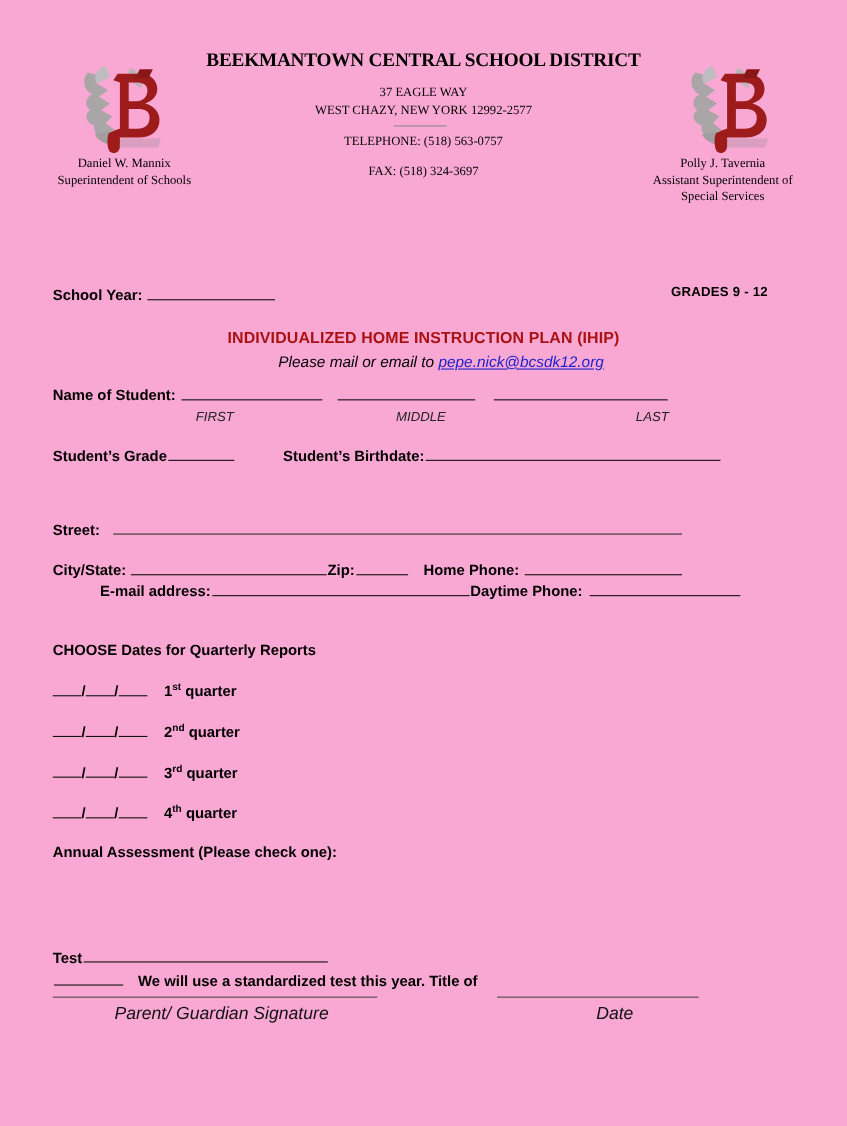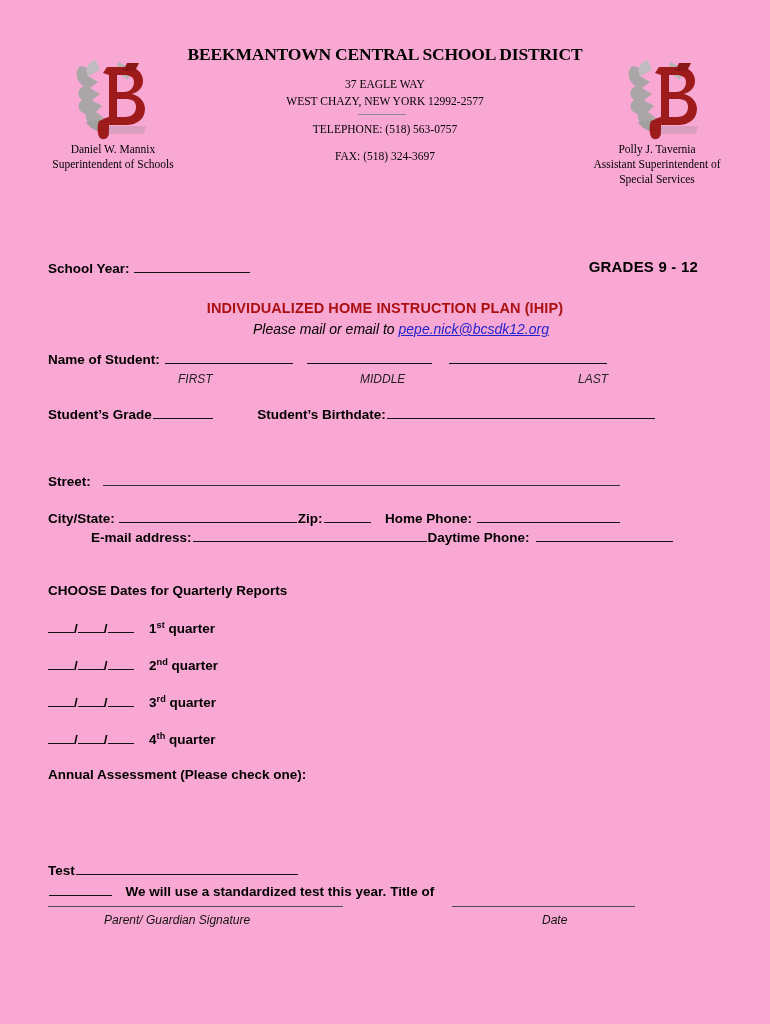--- a/index.html
+++ b/index.html
@@ -99,21 +99,21 @@
     font-weight: bold;
     white-space: nowrap;
     color: #000;
   }
 
   .school-year { top: 259px; }
   .grades {
     position: absolute;
     right: 72px;
     top: 258px;
-    font-size: 15px;
+    font-size: 12px;
     font-weight: bold;
     letter-spacing: 0.2px;
   }
 
   .doc-title {
     position: absolute;
     left: 0;
     top: 300px;
     width: 770px;
     text-align: center;
@@ -200,21 +200,21 @@
     position: absolute;
     height: 0;
     border-bottom: 1.4px solid #4a4a4a;
   }
   .sig-line-1 { left: 48px;  top: 906px; width: 295px; }
   .sig-line-2 { left: 452px; top: 906px; width: 183px; }
 
   .sig-label {
     position: absolute;
     top: 913px;
-    font-size: 12px;
+    font-size: 16px;
     font-style: italic;
     color: #111;
   }
   .sig-label-1 { left: 104px; }
   .sig-label-2 { left: 542px; }
 
 </style>
 </head>
 <body>
 

